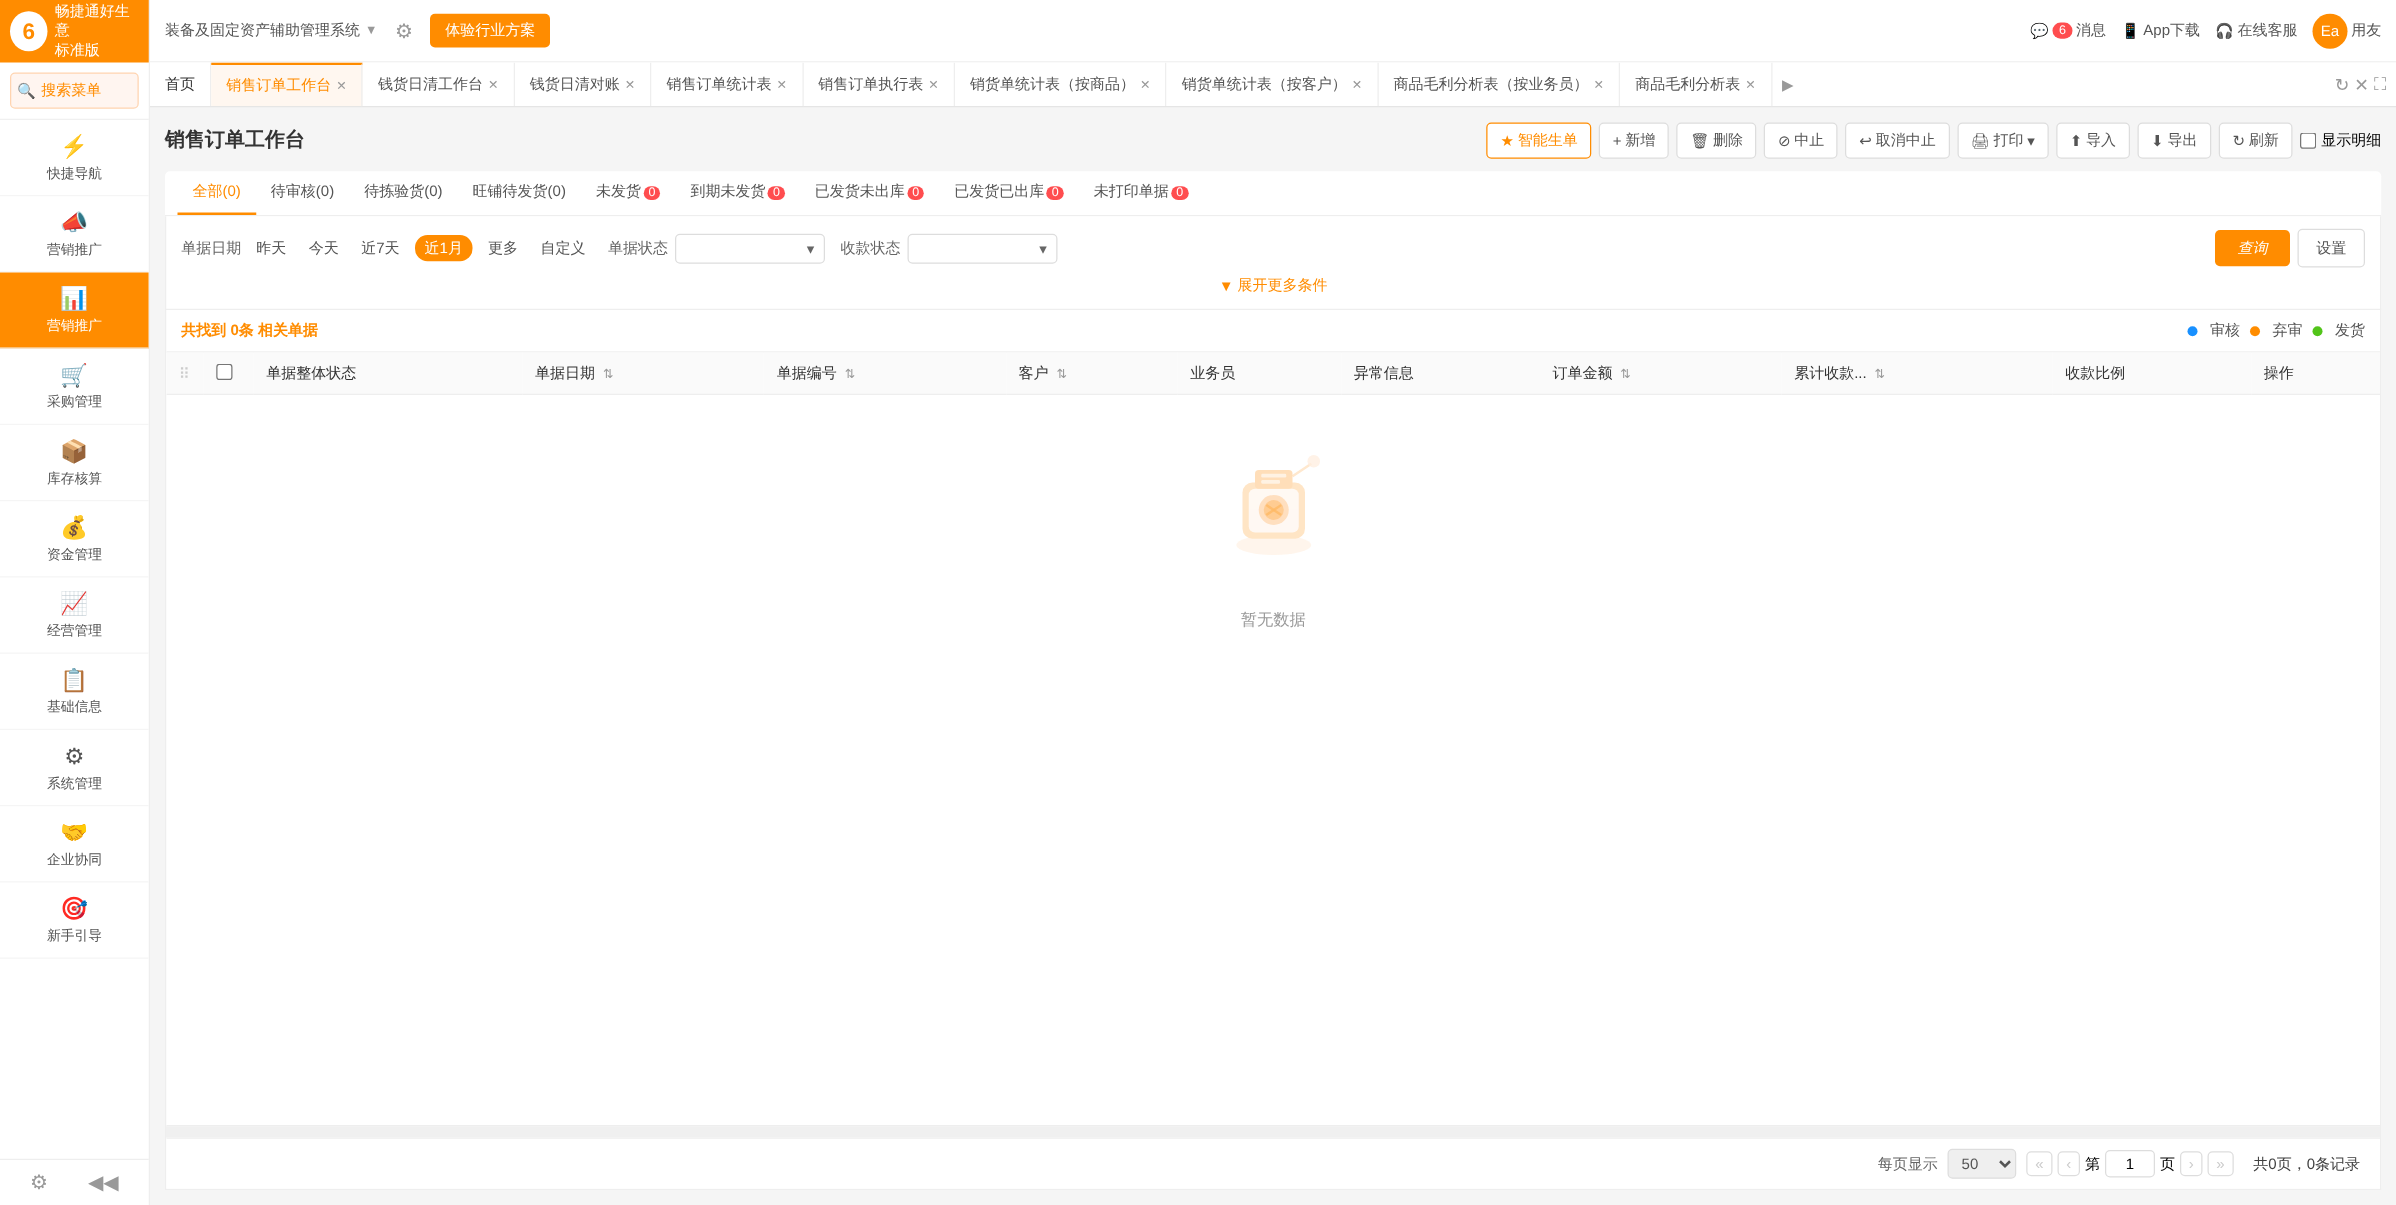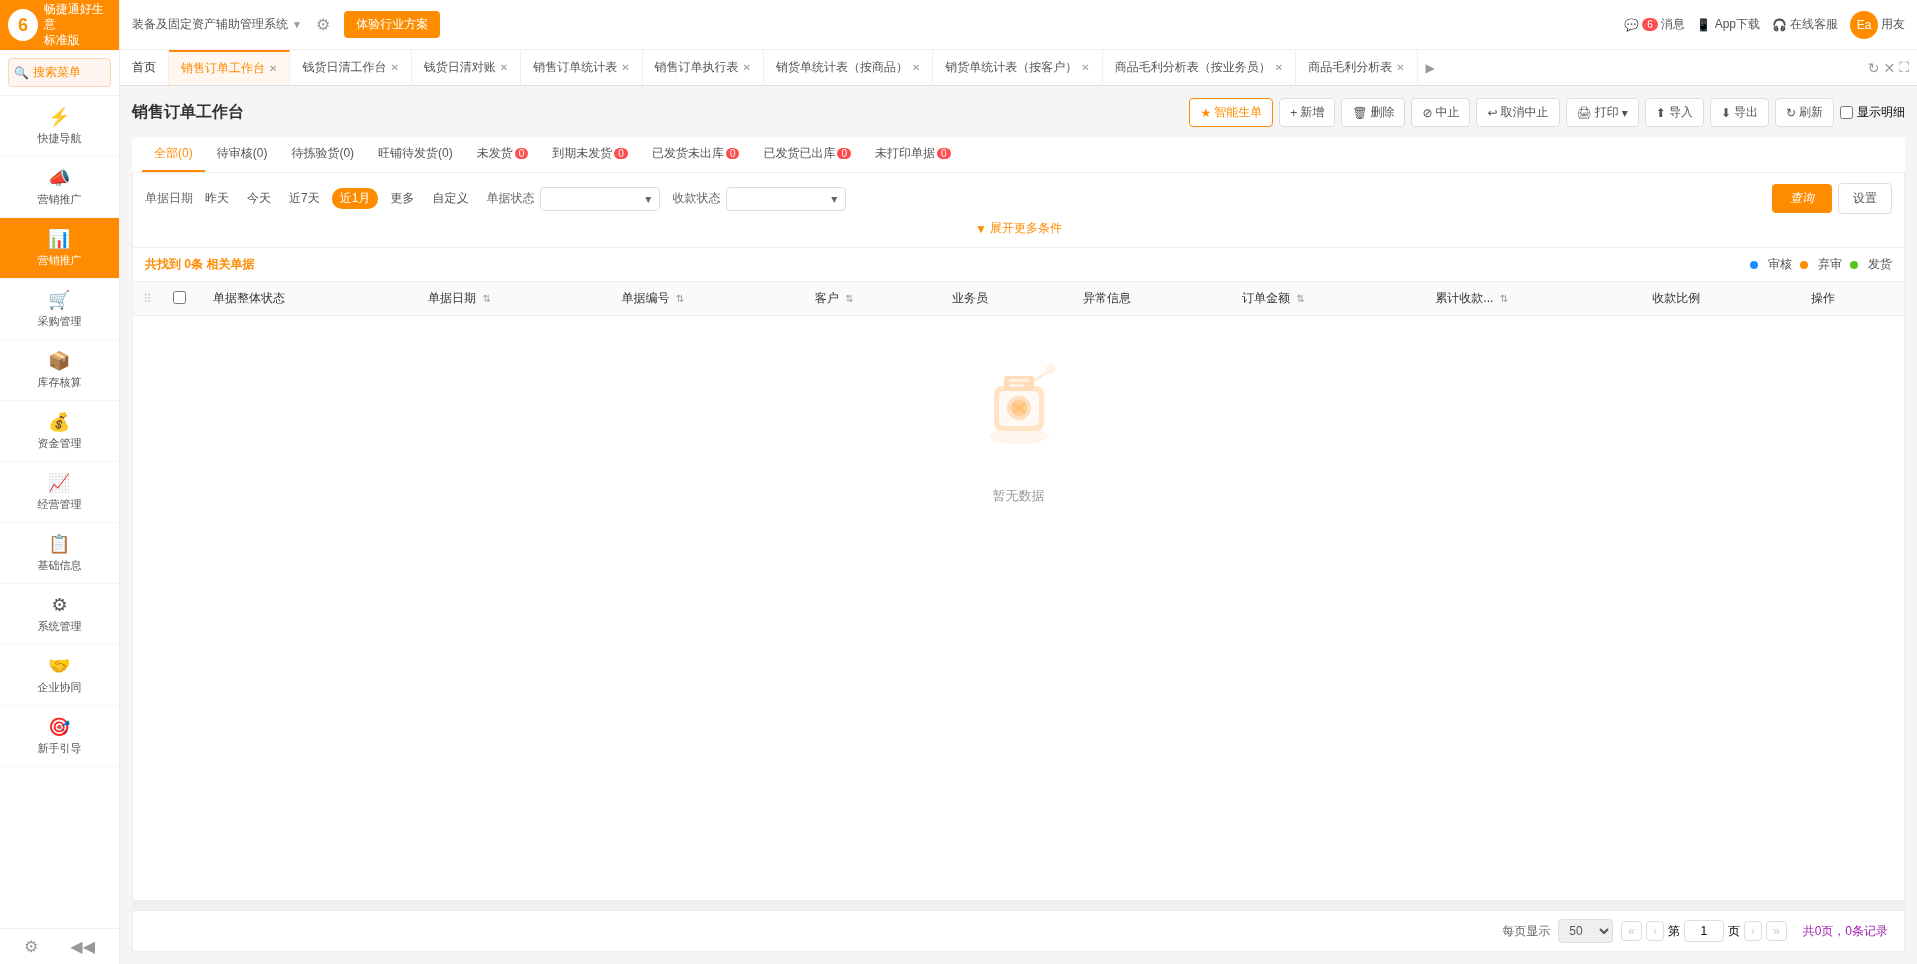--- a/index.html
+++ b/index.html
@@ -99,21 +99,21 @@
     .empty-text { color: #999; font-size: 13px; }
 
     
     .pagination { display: flex; align-items: center; justify-content: flex-end; padding: 8px 16px; border-top: 1px solid #eee; background: #fff; gap: 8px; }
     .pagination-label { color: #666; }
     .page-size-select { border: 1px solid #ddd; border-radius: 4px; padding: 3px 6px; color: #555; }
     .page-nav { display: flex; align-items: center; gap: 4px; }
     .page-nav-btn { cursor: pointer; color: #555; padding: 2px 6px; border: 1px solid #ddd; border-radius: 4px; background: #fff; }
     .page-nav-btn.disabled { color: #ccc; cursor: not-allowed; }
     .page-input { border: 1px solid #ddd; border-radius: 4px; padding: 3px 6px; width: 40px; text-align: center; }
-    .total-info { color: #a21caf; margin-left: 8px; }
+    .total-info { color: #404040; margin-left: 8px; }
 
     
     .horizontal-scroll { height: 10px; background: #f0f0f0; border-top: 1px solid #eee; overflow-x: scroll; }
     .horizontal-scroll-inner { width: 2000px; height: 1px; }
 
     ::-webkit-scrollbar { width: 6px; height: 6px; }
     ::-webkit-scrollbar-track { background: #f1f1f1; }
     ::-webkit-scrollbar-thumb { background: #ccc; border-radius: 3px; }
   </style>
 </head>

